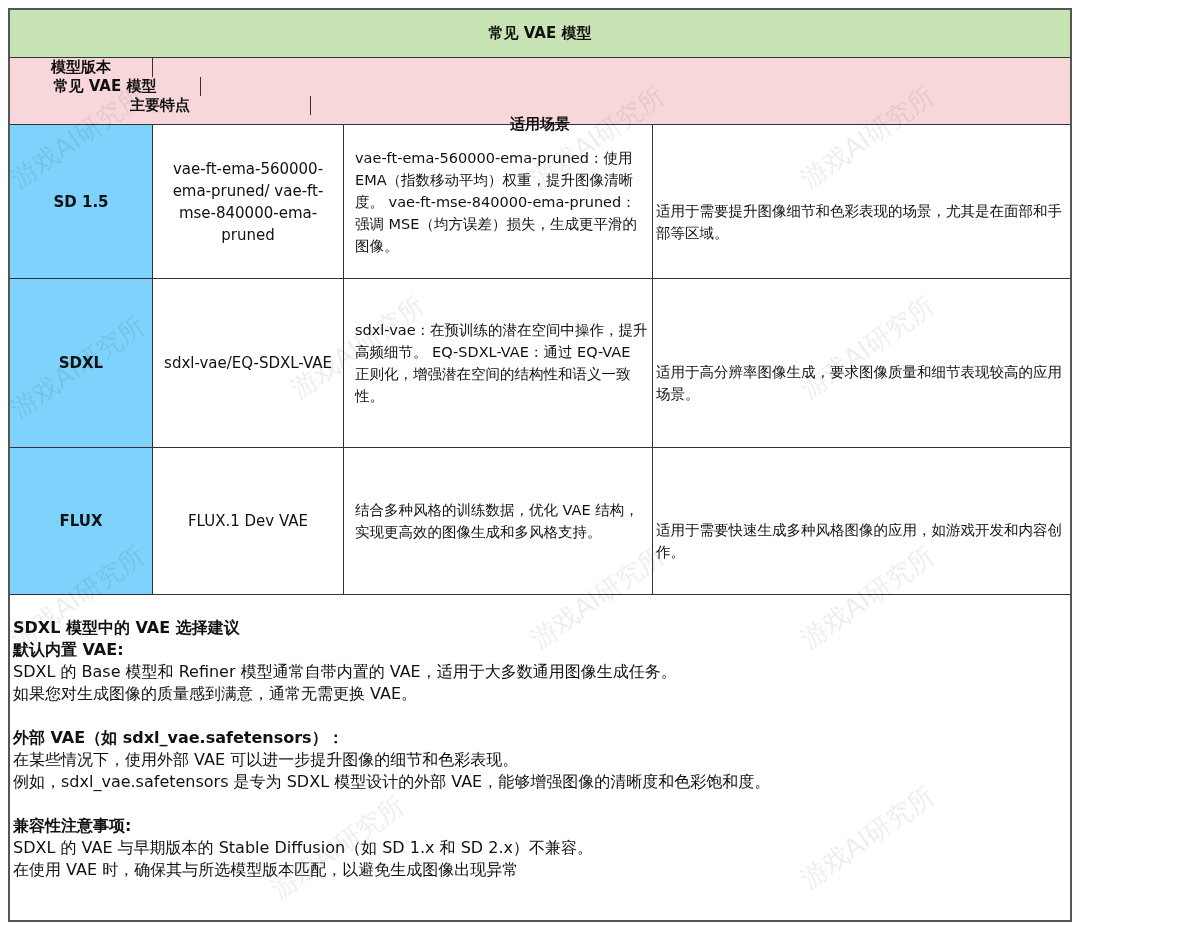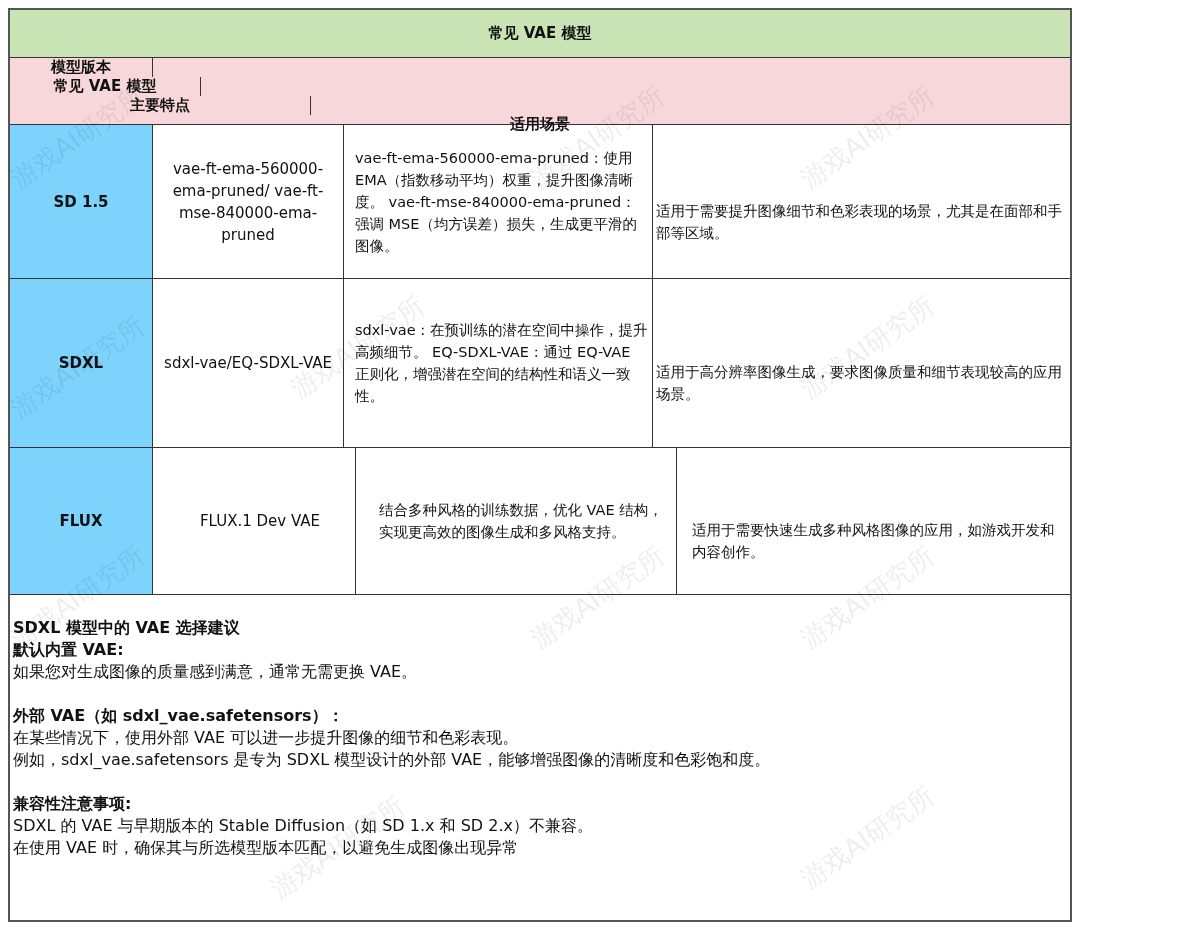--- a/index.html
+++ b/index.html
@@ -53,30 +53,31 @@
     <div class="cell scene c4">适用于需要提升图像细节和色彩表现的场景，尤其是在面部和手部等区域。</div>
   </div>
 
   <div class="data-row" style="top:269px;height:169px;">
     <div class="cell version c1">SDXL</div>
     <div class="cell model c2">sdxl-vae/EQ-SDXL-VAE</div>
     <div class="cell feature c3">sdxl-vae：在预训练的潜在空间中操作，提升高频细节。 EQ-SDXL-VAE：通过 EQ-VAE 正则化，增强潜在空间的结构性和语义一致性。</div>
     <div class="cell scene c4">适用于高分辨率图像生成，要求图像质量和细节表现较高的应用场景。</div>
   </div>
 
-  <div class="data-row" style="top:438px;height:147px;gap:12px;">
+  <div class="data-row" style="top:438px;height:147px;">
     <div class="cell version c1">FLUX</div>
     <div class="cell model c2">FLUX.1 Dev VAE</div>
     <div class="cell feature c3">结合多种风格的训练数据，优化 VAE 结构，实现更高效的图像生成和多风格支持。</div>
     <div class="cell scene c4">适用于需要快速生成多种风格图像的应用，如游戏开发和内容创作。</div>
   </div>
 
   <div class="notes">
     <div class="bold">SDXL 模型中的 VAE 选择建议</div>
     <div class="bold">默认内置 VAE:</div>
+    <div>SDXL 的 Base 模型和 Refiner 模型通常自带内置的 VAE，适用于大多数通用图像生成任务。</div>
     <div>如果您对生成图像的质量感到满意，通常无需更换 VAE。</div>
     <div class="gap"></div>
     <div class="bold">外部 VAE（如 sdxl_vae.safetensors）：</div>
     <div>在某些情况下，使用外部 VAE 可以进一步提升图像的细节和色彩表现。</div>
     <div>例如，sdxl_vae.safetensors 是专为 SDXL 模型设计的外部 VAE，能够增强图像的清晰度和色彩饱和度。</div>
     <div class="gap"></div>
     <div class="bold">兼容性注意事项:</div>
     <div>SDXL 的 VAE 与早期版本的 Stable Diffusion（如 SD 1.x 和 SD 2.x）不兼容。</div>
     <div>在使用 VAE 时，确保其与所选模型版本匹配，以避免生成图像出现异常</div>
   </div>

